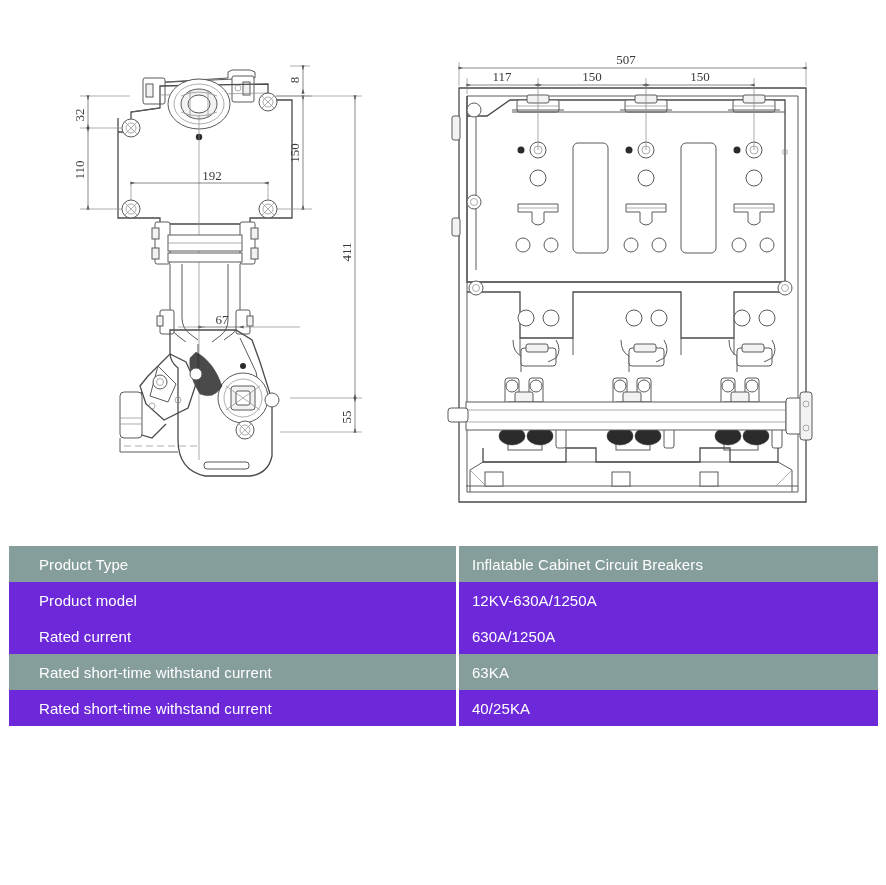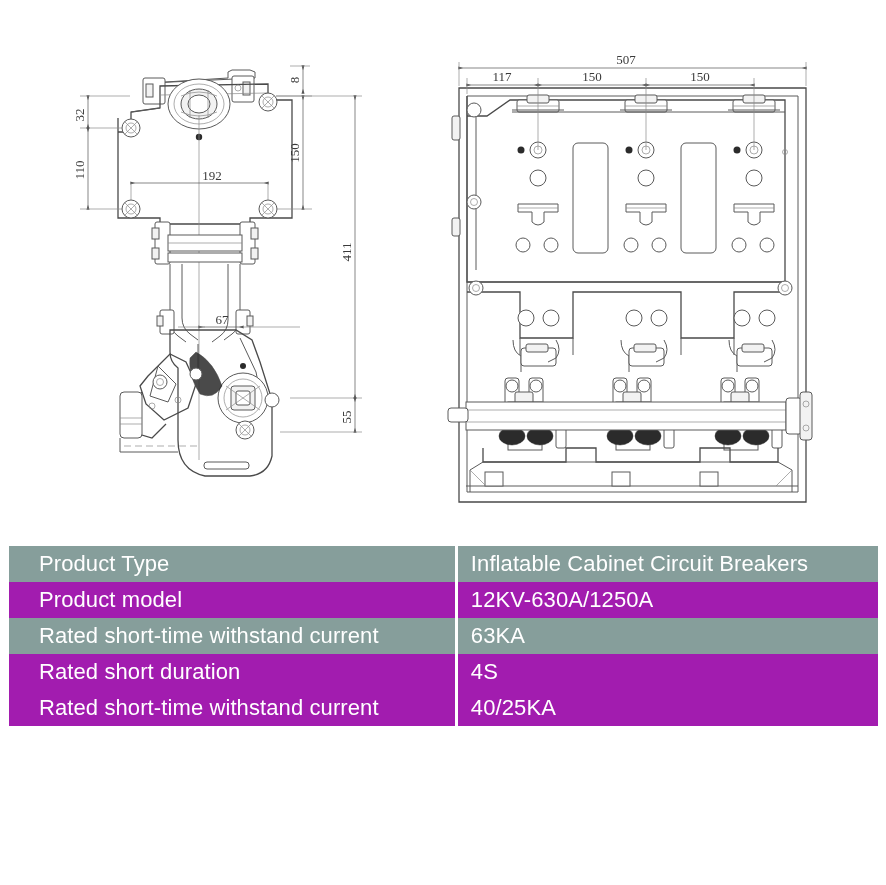--- a/index.html
+++ b/index.html
@@ -37,30 +37,30 @@
     top: 546px;
     width: 869px;
     border-collapse: separate;
     border-spacing: 0;
   }
   #spec-table tr { height: 36px; }
   #spec-table td {
     height: 36px;
     padding: 0 16px 0 30px;
     vertical-align: middle;
-    font-size: 22px;
+    font-size: 15px;
     letter-spacing: 0.1px;
     color: #ffffff;
     white-space: nowrap;
     line-height: 1;
   }
   #spec-table td.label { width: 441px; }
   #spec-table td.value { width: 428px; padding-left: 16px; }
   tr.row-dark td { background: #869e9b; }
-  tr.row-light td { background: #a21caf; }
+  tr.row-light td { background: #6d28d9; }
   tr.row-dark td.value,
   tr.row-light td.value {
     box-shadow: inset 3px 0 0 0 #ffffff;
   }
   tr.row-light td { color: #fdfdfd; }
 </style>
 </head>
 <body>
 
 <div id="drawing-area">
@@ -428,26 +428,26 @@
 <table id="spec-table">
   <tbody>
     <tr class="row-dark">
       <td class="label">Product Type</td>
       <td class="value">Inflatable Cabinet Circuit Breakers</td>
     </tr>
     <tr class="row-light">
       <td class="label">Product model</td>
       <td class="value">12KV-630A/1250A</td>
     </tr>
+    <tr class="row-light">
+      <td class="label">Rated current</td>
+      <td class="value">630A/1250A</td>
+    </tr>
     <tr class="row-dark">
       <td class="label">Rated short-time withstand current</td>
       <td class="value">63KA</td>
-    </tr>
-    <tr class="row-light">
-      <td class="label">Rated short duration</td>
-      <td class="value">4S</td>
     </tr>
     <tr class="row-light">
       <td class="label">Rated short-time withstand current</td>
       <td class="value">40/25KA</td>
     </tr>
   </tbody>
 </table>
 
 </body></html>

